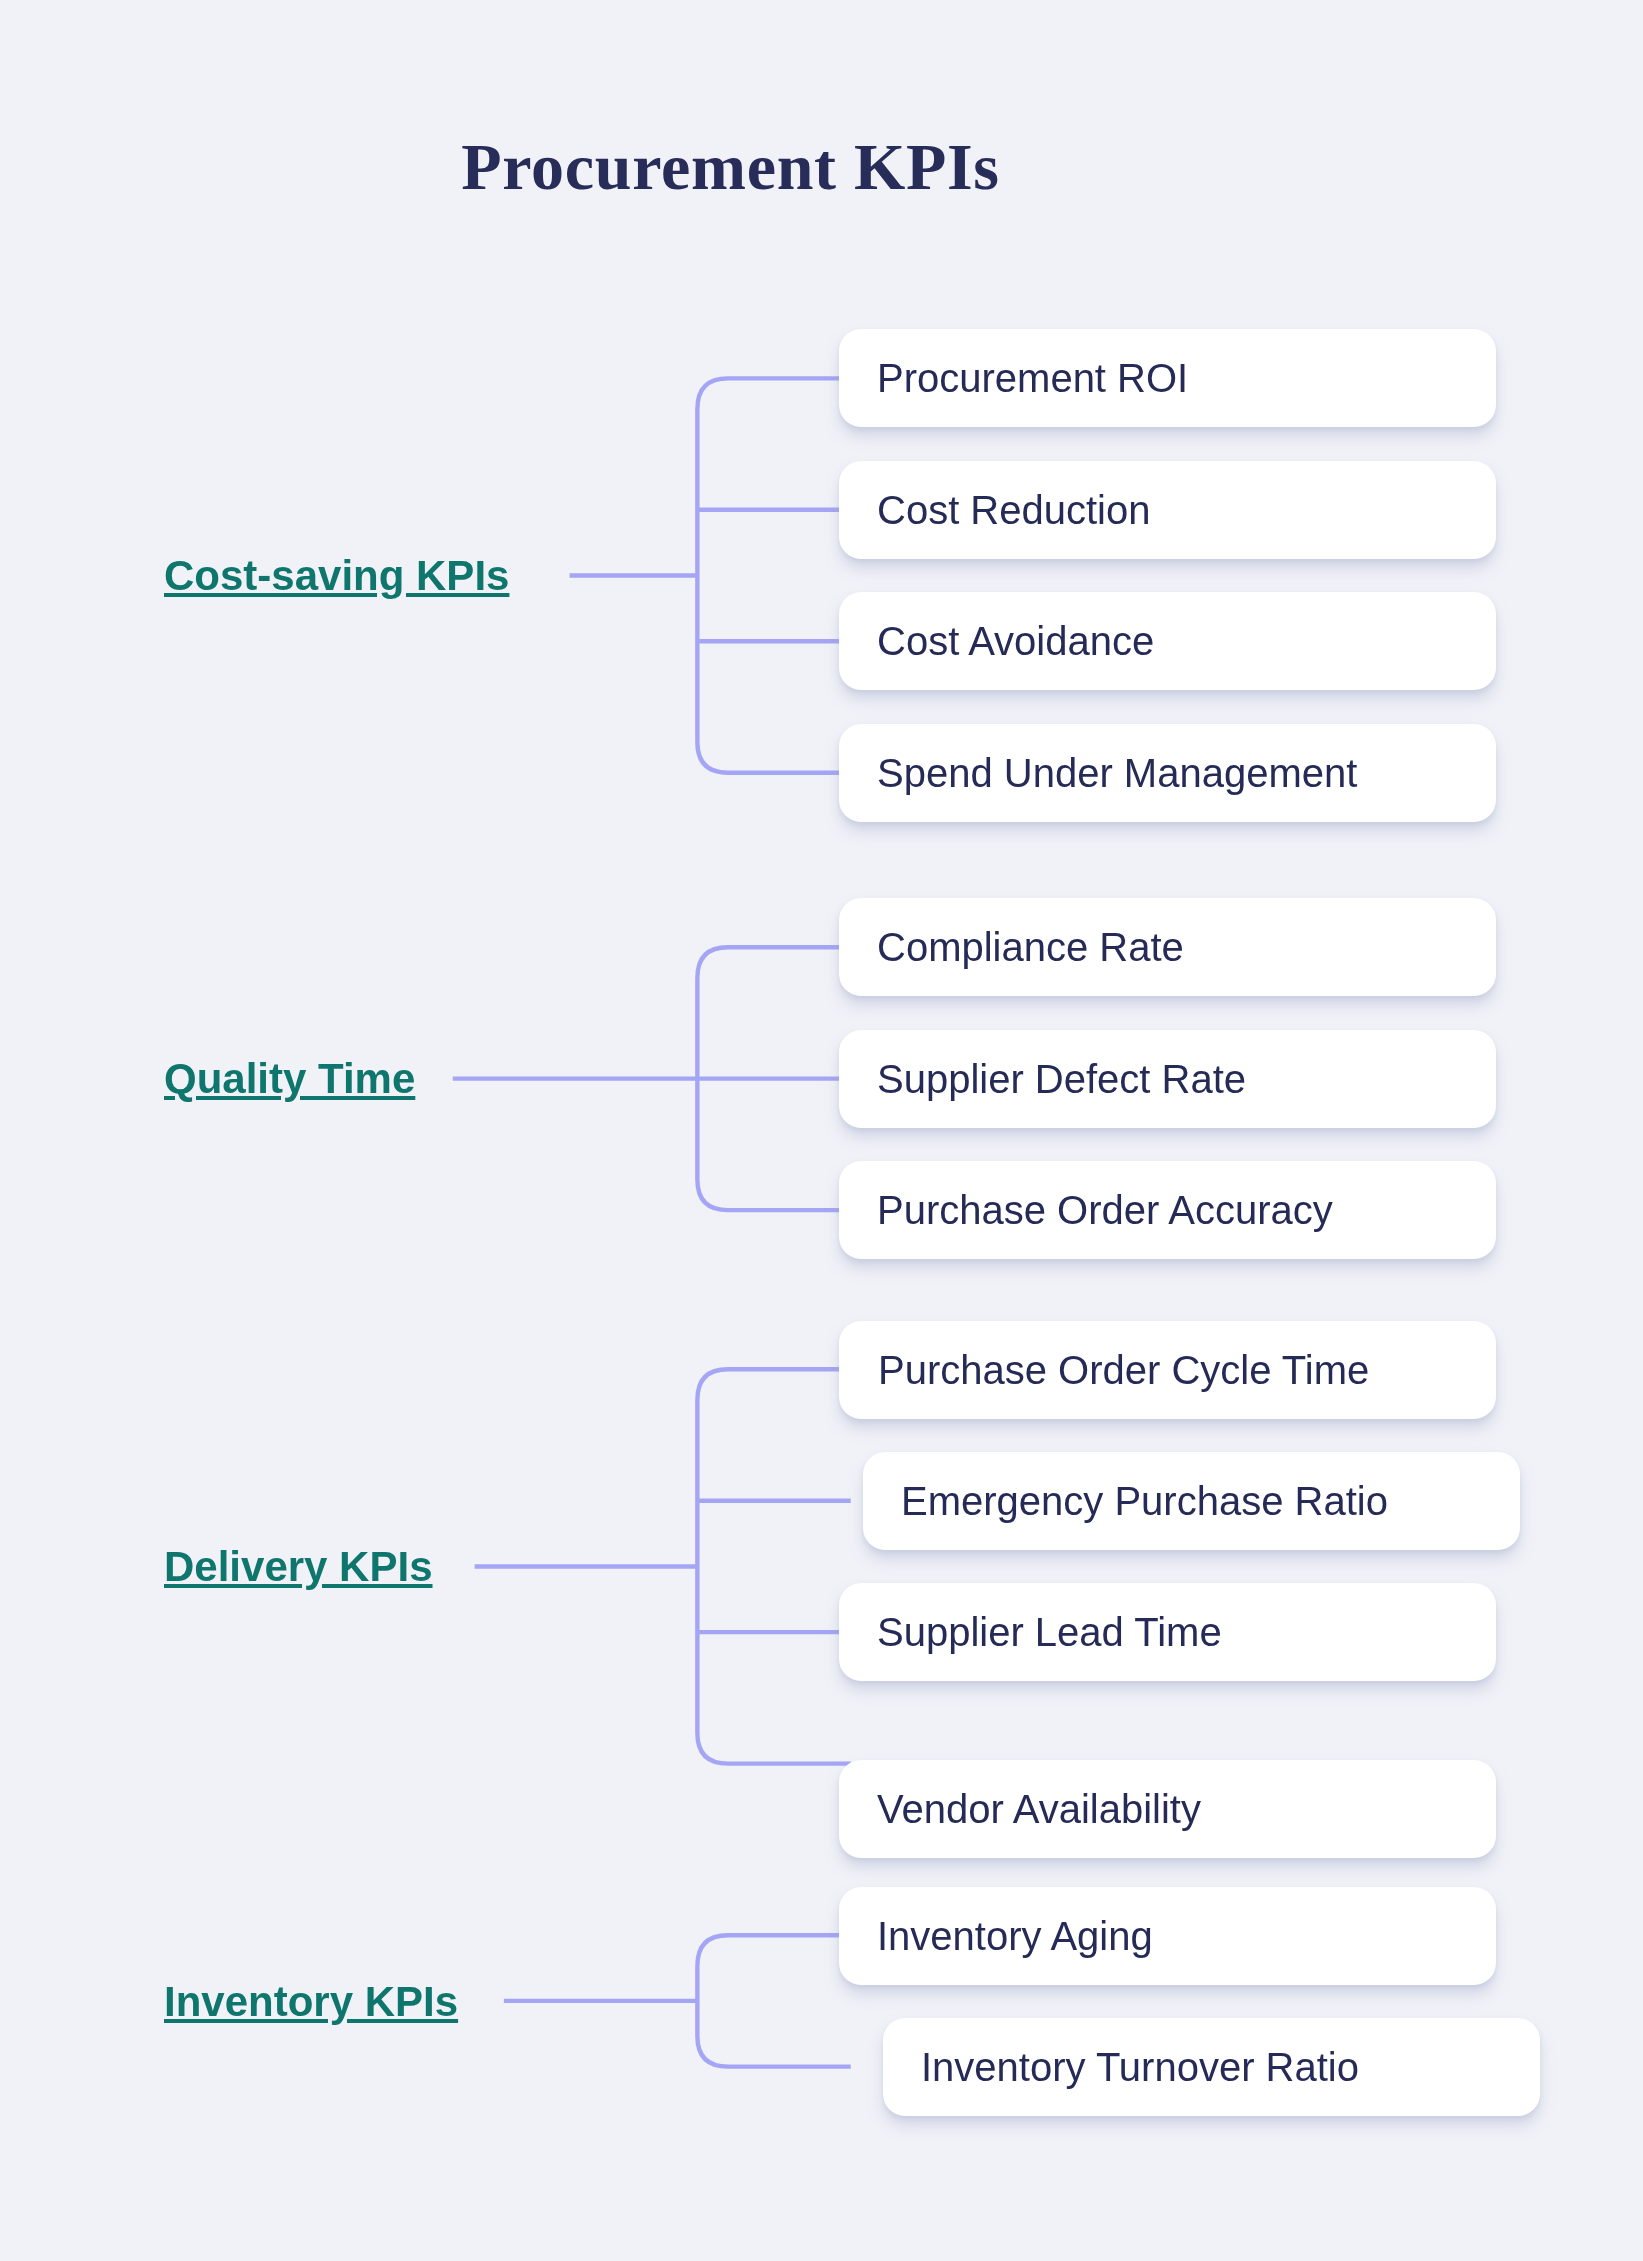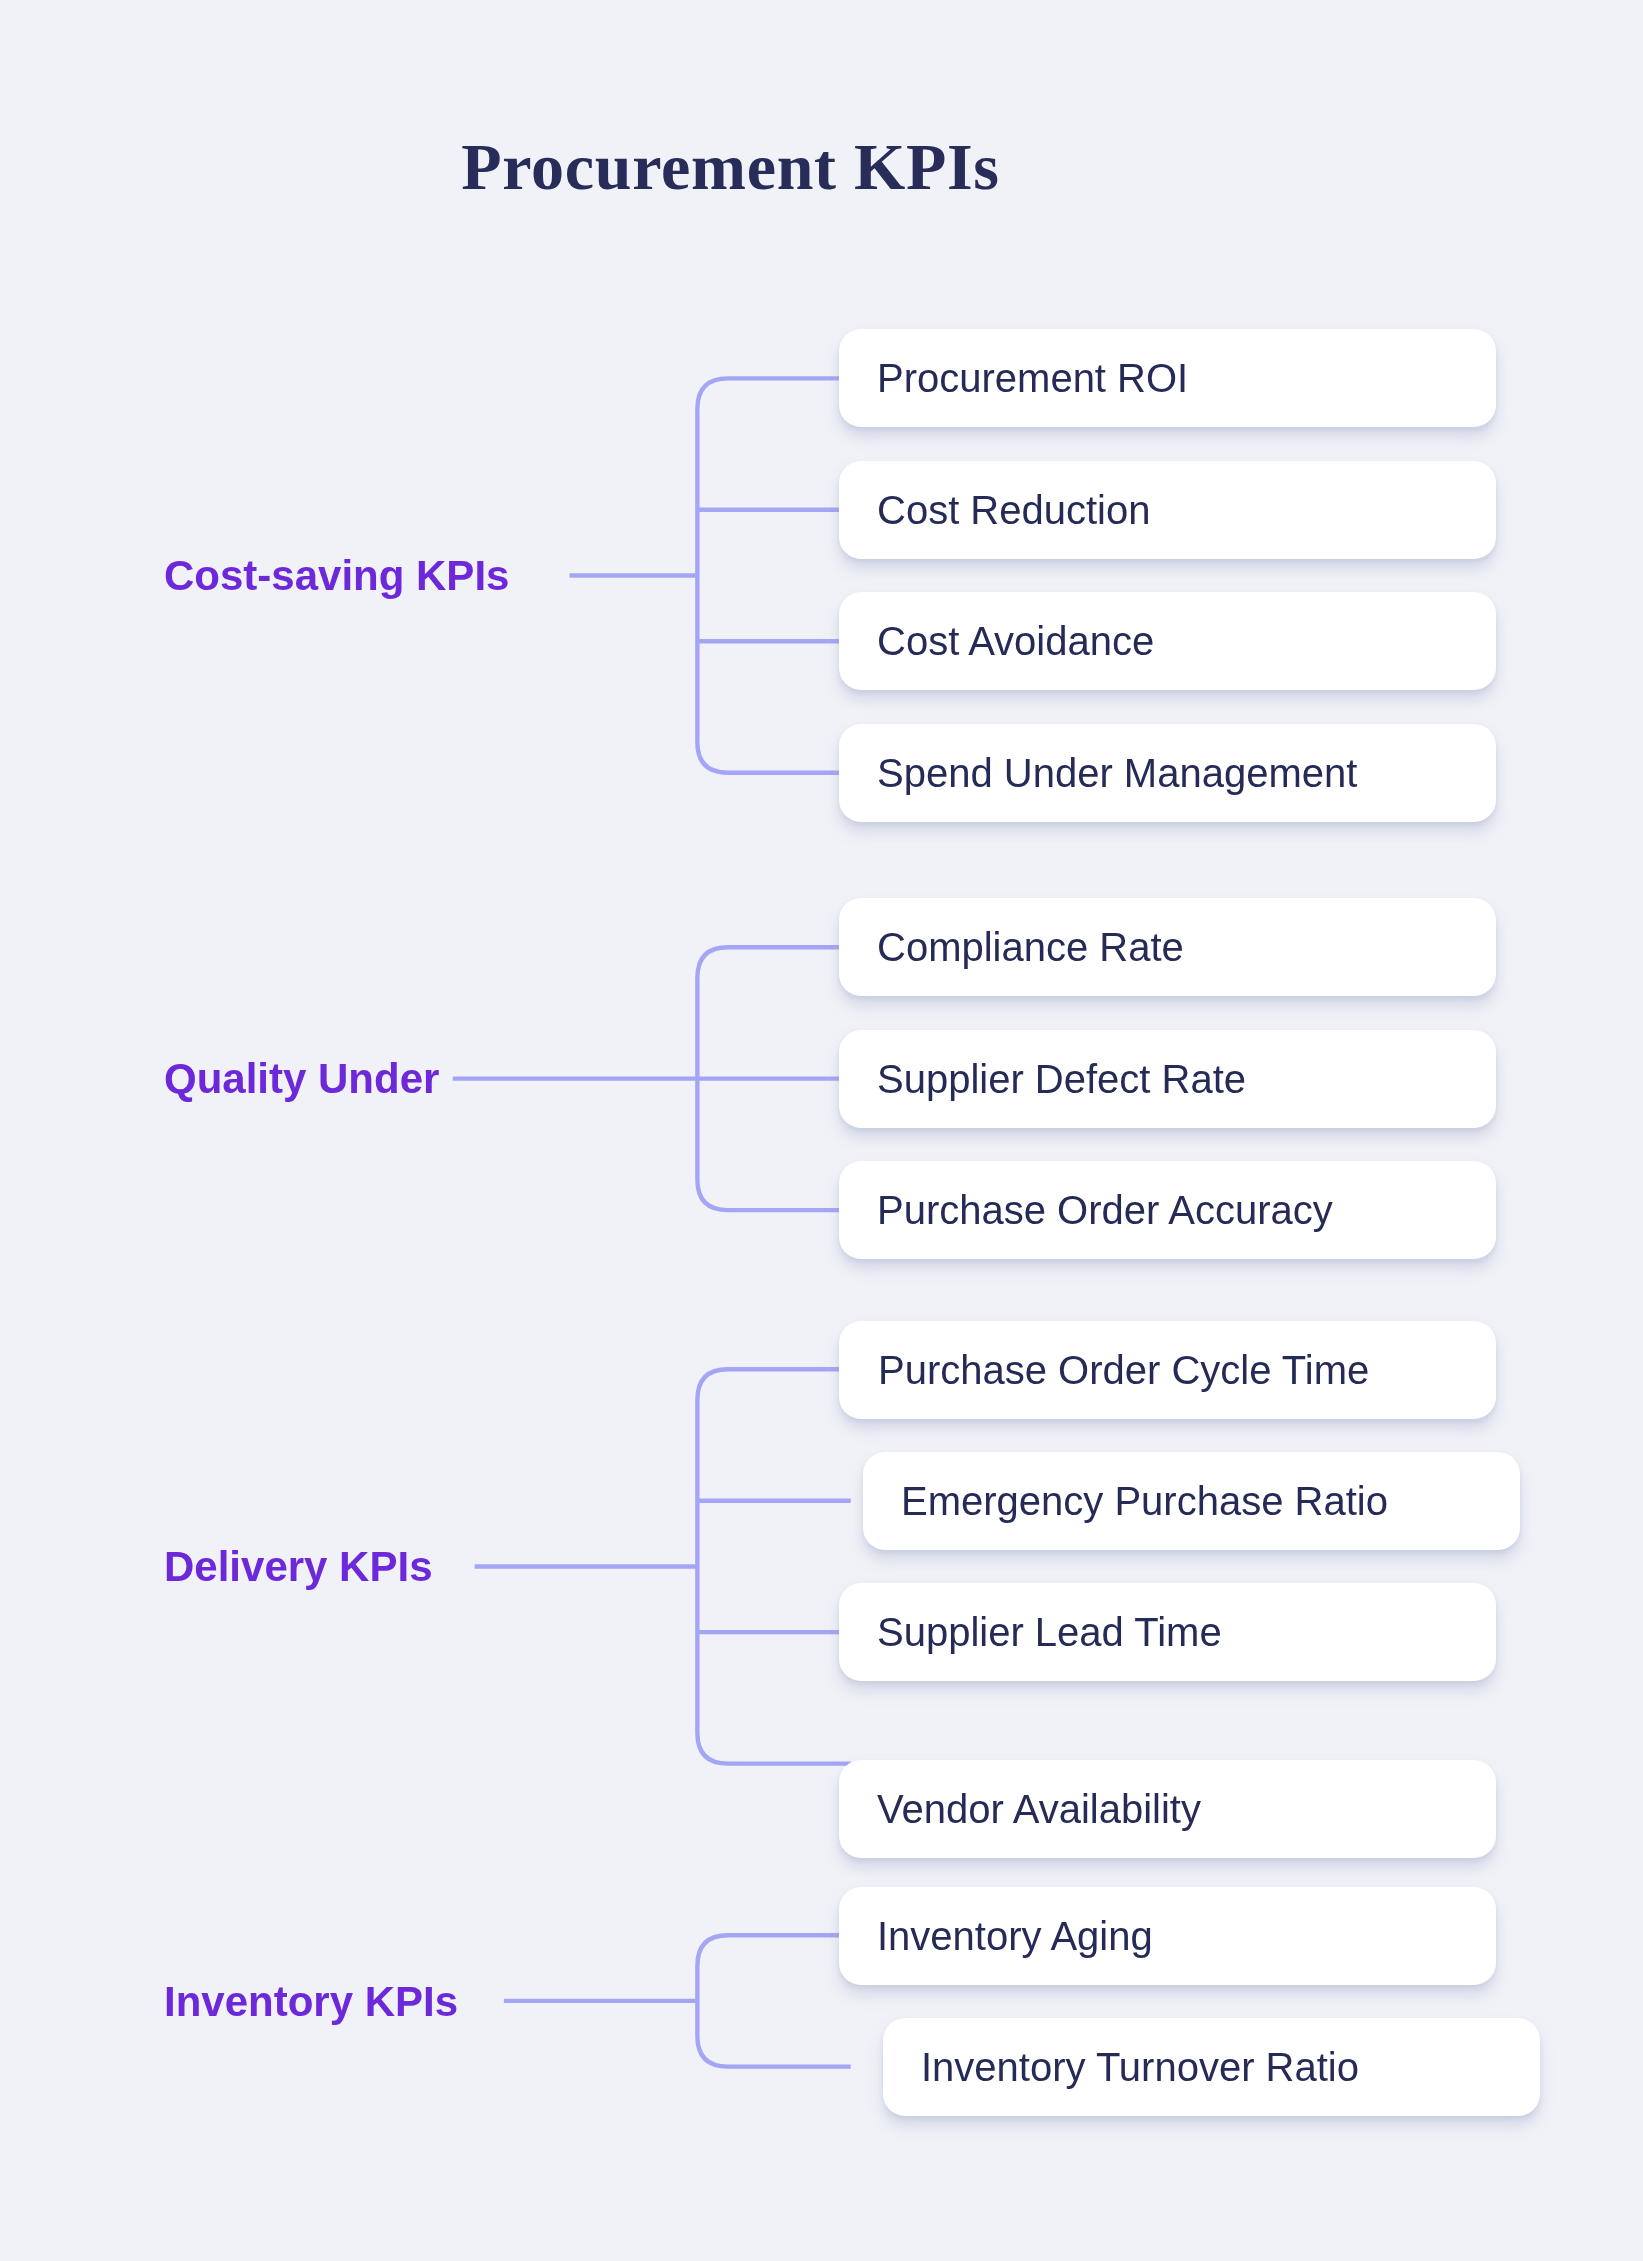--- a/index.html
+++ b/index.html
@@ -14,21 +14,21 @@
     position:absolute;top:123px;left:0;width:1461px;
     margin:0;text-align:center;
     font-family:"Liberation Serif", serif;
     font-weight:bold;font-size:66px;line-height:88px;
     color:#272D58;letter-spacing:0.7px;
   }
   .connectors{position:absolute;top:0;left:0;}
   .connectors path{fill:none;stroke:#A4A5F4;stroke-width:6px;}
   .label{
     position:absolute;left:164px;height:61px;line-height:61px;
-    font-weight:bold;font-size:42px;color:#6d28d9;white-space:nowrap;
+    font-weight:bold;font-size:42px;color:#0f766e;white-space:nowrap;text-decoration:underline;
   }
   .card{
     position:absolute;left:839px;width:657px;height:98px;
     background:#FFFFFF;border-radius:22px;
     box-shadow:0 10.2px 14.6px -1.5px rgba(150,160,195,0.35), 0 2.2px 4.4px rgba(150,160,195,0.18);
     display:flex;align-items:center;
     padding-left:38px;box-sizing:border-box;
     font-size:40px;color:#252B56;white-space:nowrap;
   }
   
@@ -58,21 +58,21 @@
              M620 1477 H1165"></path>
     <path d="M1165 1875 H997 Q955 1875 955 1917 V2373 Q955 2415 997 2415 H1165
              M955 2055 H1165
              M955 2235 H1165
              M650 2145 H955"></path>
     <path d="M1165 2650 H997 Q955 2650 955 2692 V2788 Q955 2830 997 2830 H1165
              M690 2740 H955"></path>
   </svg>
 
   <div class="label lbl-g1">Cost-saving KPIs</div>
-  <div class="label lbl-g2">Quality Under</div>
+  <div class="label lbl-g2">Quality Time</div>
   <div class="label lbl-g3">Delivery KPIs</div>
   <div class="label lbl-g4">Inventory KPIs</div>
 
   <div class="card g1b1">Procurement ROI</div>
   <div class="card g1b2">Cost Reduction</div>
   <div class="card g1b3">Cost Avoidance</div>
   <div class="card g1b4">Spend Under Management</div>
 
   <div class="card g2b1">Compliance Rate</div>
   <div class="card g2b2">Supplier Defect Rate</div>

